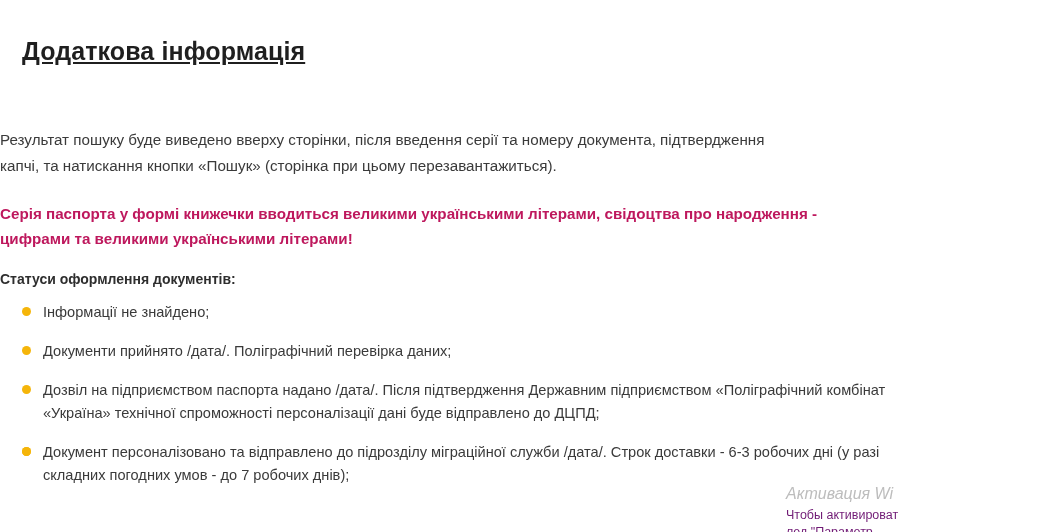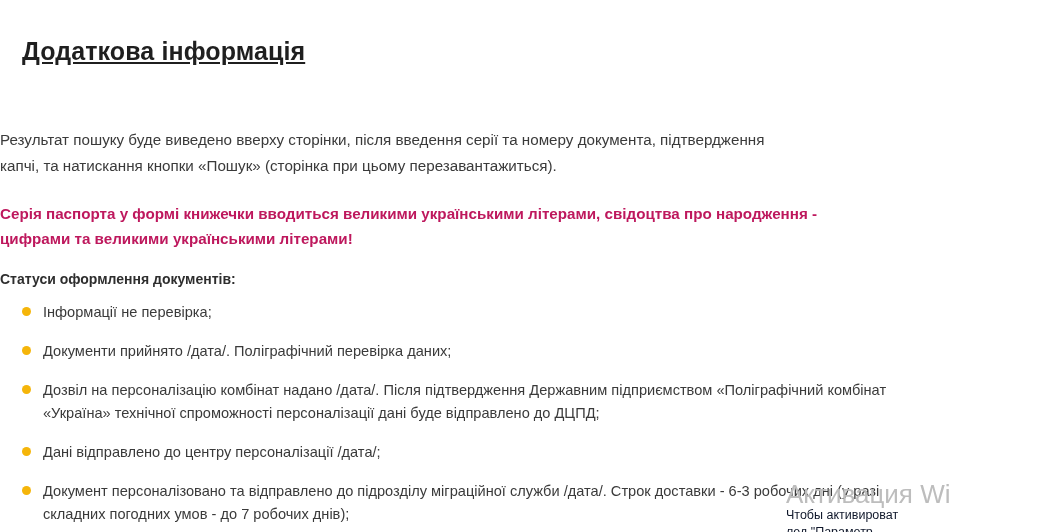--- a/index.html
+++ b/index.html
@@ -84,28 +84,29 @@
     position: absolute;
     right: 14px;
     bottom: 8px;
     text-align: left;
     color: #b8b8b8;
     pointer-events: none;
     user-select: none;
     width: 240px;
   }
   .activation .act-title {
-    font-size: 26px;
+    font-size: 16px;
     color: #bdbdbd;
     line-height: 26px;
     white-space: nowrap;
+    font-style: italic;
   }
   .activation .act-sub {
     font-size: 12.5px;
-    color: #0f172a;
+    color: #701a75;
     line-height: 17px;
     white-space: nowrap;
   }
 </style>
 </head>
 <body>
 
 <div class="page">
 
   <h1 class="page-title">Додаткова інформація</h1>
@@ -114,33 +115,32 @@
 
     <p class="intro">Результат пошуку буде виведено вверху сторінки, після введення серії та номеру документа, підтвердження капчі, та натискання кнопки «Пошук» (сторінка при цьому перезавантажиться).</p>
 
     <p class="warn-note">Серія паспорта у формі книжечки вводиться великими українськими літерами, свідоцтва про народження - цифрами та великими українськими літерами!</p>
 
     <p class="statuses-heading">Статуси оформлення документів:</p>
 
     <ul class="status-list">
       <li>
         <span class="bullet"></span>
-        <span>Інформації не перевірка;</span>
+        <span>Інформації не знайдено;</span>
       </li>
       <li>
         <span class="bullet"></span>
         <span>Документи прийнято /дата/. Поліграфічний перевірка даних;</span>
       </li>
       <li>
         <span class="bullet"></span>
-        <span>Дозвіл на персоналізацію комбінат надано /дата/. Після підтвердження Державним підприємством «Поліграфічний комбінат «Україна» технічної спроможності персоналізації дані буде відправлено до ДЦПД;</span>
+        <span>Дозвіл на підприємством паспорта надано /дата/. Після підтвердження Державним підприємством «Поліграфічний комбінат «Україна» технічної спроможності персоналізації дані буде відправлено до ДЦПД;</span>
       </li>
       <li>
         <span class="bullet"></span>
-        <span>Дані відправлено до центру персоналізації /дата/;</span>
       </li>
       <li>
         <span class="bullet"></span>
         <span>Документ персоналізовано та відправлено до підрозділу міграційної служби /дата/. Строк доставки - 6-3 робочих дні (у разі складних погодних умов - до 7 робочих днів);</span>
       </li>
 
     </ul>
 
   </div>
 

